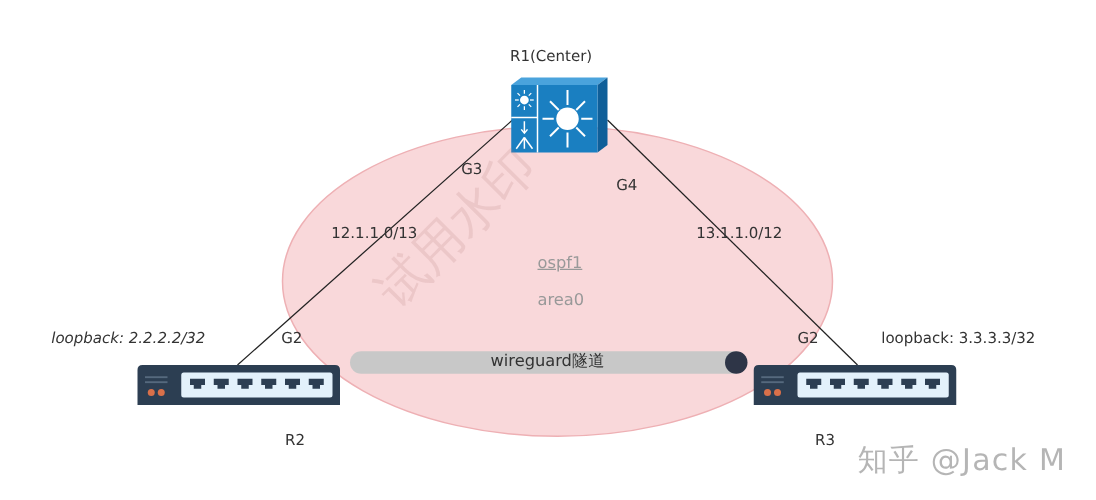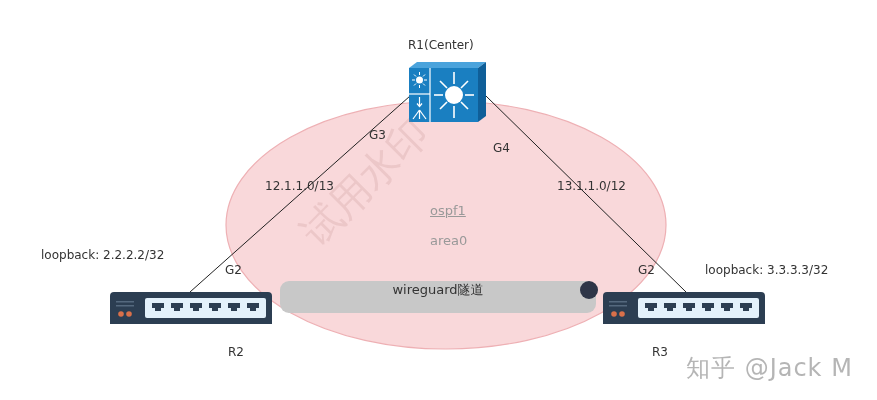--- a/index.html
+++ b/index.html
@@ -1,20 +1,20 @@
 <!DOCTYPE html>
 <html><head>
   <meta charset="utf-8">
   <style>
     html,body{margin:0;padding:0;background:#ffffff;}
     body{width:877px;height:400px;position:relative;overflow:hidden;font-family:"DejaVu Sans","Liberation Sans",sans-serif;color:#333;}
     .lbl{position:absolute;font-size:12px;color:#333;white-space:nowrap;}
     .area-lbl{position:absolute;font-size:13px;color:#999;white-space:nowrap;}
     svg.canvas{position:absolute;left:0;top:0;}
-    .tunnel{position:absolute;left:280px;top:281px;width:316px;height:32px;background:#c8c8c8;border-radius:9px;}
+    .tunnel{position:absolute;left:280px;top:281px;width:316px;height:18px;background:#c8c8c8;border-radius:9px;}
     .tunnel-text{position:absolute;left:0;right:0;top:0;line-height:18px;text-align:center;font-size:13px;color:#333;}
     .tunnel-end{position:absolute;left:580px;top:281px;width:18px;height:18px;border-radius:50%;background:#2e3547;}
     .watermark-zh{position:absolute;font-size:40px;color:rgba(180,120,120,0.18);transform:rotate(-45deg);white-space:nowrap;}
     .watermark-zhihu{position:absolute;font-size:24px;color:rgba(120,120,120,0.55);white-space:nowrap;letter-spacing:1px;}
   </style>
 </head>
 <body>
 
 <svg class="canvas" width="877" height="400" viewBox="0 0 877 400">
 
@@ -101,21 +101,21 @@
 <div class="watermark-zh" style="left:285px;top:155px;">试用水印</div>
 
 <div class="lbl" style="left:408px;top:38px;">R1(Center)</div>
 <div class="lbl" style="left:369px;top:128px;">G3</div>
 <div class="lbl" style="left:493px;top:141px;">G4</div>
 <div class="lbl" style="left:265px;top:179px;">12.1.1.0/13</div>
 <div class="lbl" style="left:557px;top:179px;">13.1.1.0/12</div>
 <div class="area-lbl" style="left:430px;top:203px;text-decoration:underline;">ospf1</div>
 <div class="area-lbl" style="left:430px;top:233px;">area0</div>
 
-<div class="lbl" style="left:41px;top:248px;">loopback:  2.2.2.2/32</div>
+<div class="lbl" style="left:41px;top:263px;font-style:italic;">loopback:  2.2.2.2/32</div>
 <div class="lbl" style="left:225px;top:263px;">G2</div>
 <div class="lbl" style="left:638px;top:263px;">G2</div>
 <div class="lbl" style="left:705px;top:263px;">loopback:  3.3.3.3/32</div>
 
 <div class="lbl" style="left:180px;top:345px;margin-left:48px;">R2</div>
 <div class="lbl" style="left:652px;top:345px;">R3</div>
 
 <div class="tunnel">
   <div class="tunnel-text">wireguard隧道</div>
 </div>

